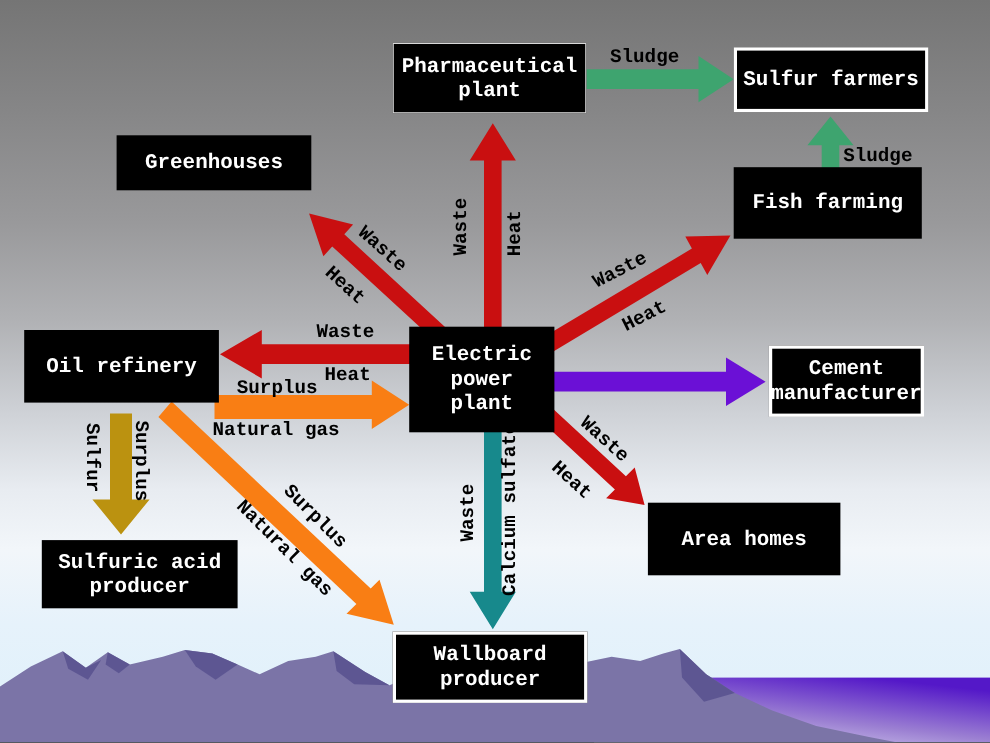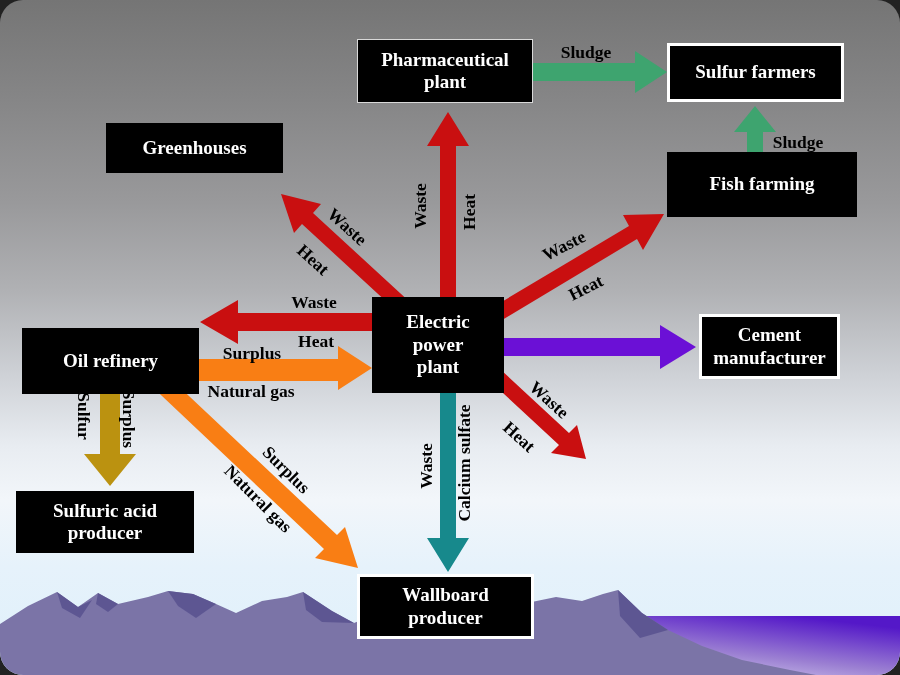--- a/index.html
+++ b/index.html
@@ -1,22 +1,21 @@
 <!DOCTYPE html>
 <html><head>
 <meta charset="utf-8">
 <style>
   html,body{margin:0;padding:0;background:#222;}
   .stage{
     position:relative;width:900px;height:675px;overflow:hidden;
-    font-family:Liberation Serif, serif;
+    font-family:Liberation Mono, monospace;
     background:linear-gradient(180deg,
       #757575 0%, #868687 15%, #99999b 30%, #b0b1b4 43%,
       #cdd0d5 55%, #e8ecf1 66%, #f2f6fa 74%, #e6f2fb 84%, #def0fa 100%);
-    border-radius:23px;
   }
   .layer{position:absolute;left:0;top:0;}
   .node{
     position:absolute;background:#000;color:#fff;
     display:flex;align-items:center;justify-content:center;
     text-align:center;font-weight:bold;font-size:19px;line-height:1.18;
     white-space:pre-line;box-sizing:border-box;z-index:3;
   }
   .node.bordered{border:3px solid #fff;}
   .node.hairline{border:1px solid #d9d9d9;}
@@ -62,30 +61,31 @@
       <polygon points="144,379 324,549 315,558 358,568 345,527 337,535 156,365" fill="#f97e14"></polygon>
       <polygon points="100,376 100,454 84,454 110,486 136,454 120,454 120,376" fill="#bb9210"></polygon>
       <polygon points="533,63 635,63 635,51 667,72 635,93 635,81 533,81" fill="#3ea46f"></polygon>
       <polygon points="747,154 747,132 734,132 755,106 776,132 763,132 763,154" fill="#3ea46f"></polygon>
     </g>
   </svg>
 
   <div class="node hairline" style="left:357px;top:39px;width:176px;height:64px">Pharmaceutical
 plant</div>
   <div class="node bordered" style="left:667px;top:43px;width:177px;height:59px">Sulfur farmers</div>
-  <div class="node" style="left:667px;top:152px;width:190px;height:65px">Fish farming</div>
+  <div class="node" style="left:667px;top:152px;width:171px;height:65px">Fish farming</div>
   <div class="node" style="left:106px;top:123px;width:177px;height:50px">Greenhouses</div>
   <div class="node" style="left:372px;top:297px;width:132px;height:96px">Electric
 power
 plant</div>
-  <div class="node" style="left:22px;top:328px;width:177px;height:66px">Oil refinery</div>
-  <div class="node" style="left:16px;top:491px;width:178px;height:62px">Sulfuric acid
+  <div class="node" style="left:22px;top:300px;width:177px;height:66px">Oil refinery</div>
+  <div class="node" style="left:38px;top:491px;width:178px;height:62px">Sulfuric acid
 producer</div>
   <div class="node bordered" style="left:699px;top:314px;width:141px;height:65px">Cement
 manufacturer</div>
+  <div class="node" style="left:589px;top:457px;width:175px;height:66px">Area homes</div>
   <div class="node bordered" style="left:357px;top:574px;width:177px;height:65px">Wallboard
 producer</div>
 
   <span class="fl" style="left:586px;top:52px">Sludge</span>
   <span class="fl" style="left:798px;top:142px">Sludge</span>
   <span class="fl" style="left:347px;top:227px;transform:translate(-50%,-50%) rotate(42deg)">Waste</span>
   <span class="fl" style="left:313px;top:260px;transform:translate(-50%,-50%) rotate(42deg)">Heat</span>
   <span class="fl" style="left:420px;top:206px;transform:translate(-50%,-50%) rotate(-90deg)">Waste</span>
   <span class="fl" style="left:469px;top:212px;transform:translate(-50%,-50%) rotate(-90deg)">Heat</span>
   <span class="fl" style="left:564px;top:246px;transform:translate(-50%,-50%) rotate(-27deg)">Waste</span>

